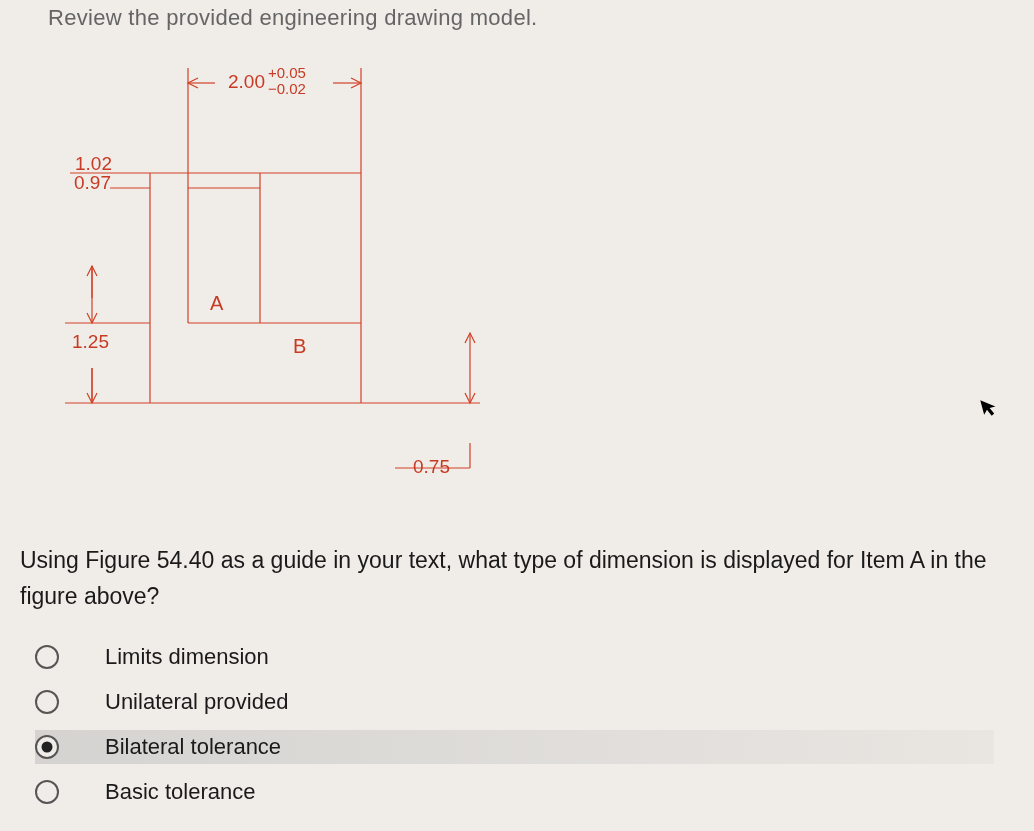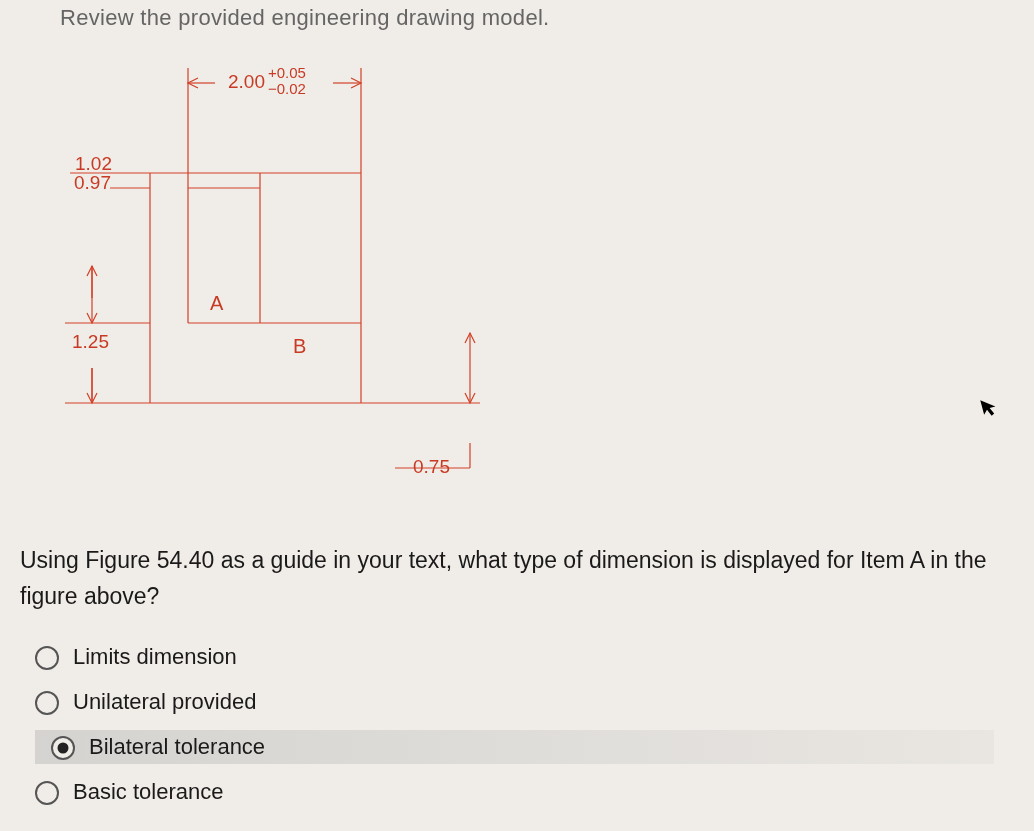--- a/index.html
+++ b/index.html
@@ -12,21 +12,21 @@
       background: #f0ede8;
       width: 1034px;
       height: 831px;
       position: relative;
       color: #2a2a2a;
       overflow: hidden;
     }
     .instruction-text {
       position: absolute;
       top: 5px;
-      left: 60px;
+      left: 48px;
       font-size: 22px;
       color: #656565;
       letter-spacing: 0.3px;
     }
     .drawing-area {
       position: absolute;
       top: 48px;
       left: 50px;
       width: 500px;
       height: 440px;
@@ -45,28 +45,28 @@
       color: #1a1a1a;
     }
     .options-container {
       position: absolute;
       top: 640px;
       left: 35px;
       right: 40px;
     }
     .option-row {
       display: flex;
-      align-items: flex-end;
+      align-items: center;
       margin-bottom: 11px;
       padding: 4px 0;
       cursor: pointer;
+      gap: 32px;
     }
     .option-row.selected {
       background: linear-gradient(to right, rgba(180,180,180,0.45), rgba(180,180,180,0.12));
-      padding-left: 16px;
     }
     .radio-circle {
       width: 24px;
       height: 24px;
       border: 2.5px solid #555;
       border-radius: 50%;
       margin-right: 14px;
       position: relative;
       background: #f0ede8;
       flex-shrink: 0;

